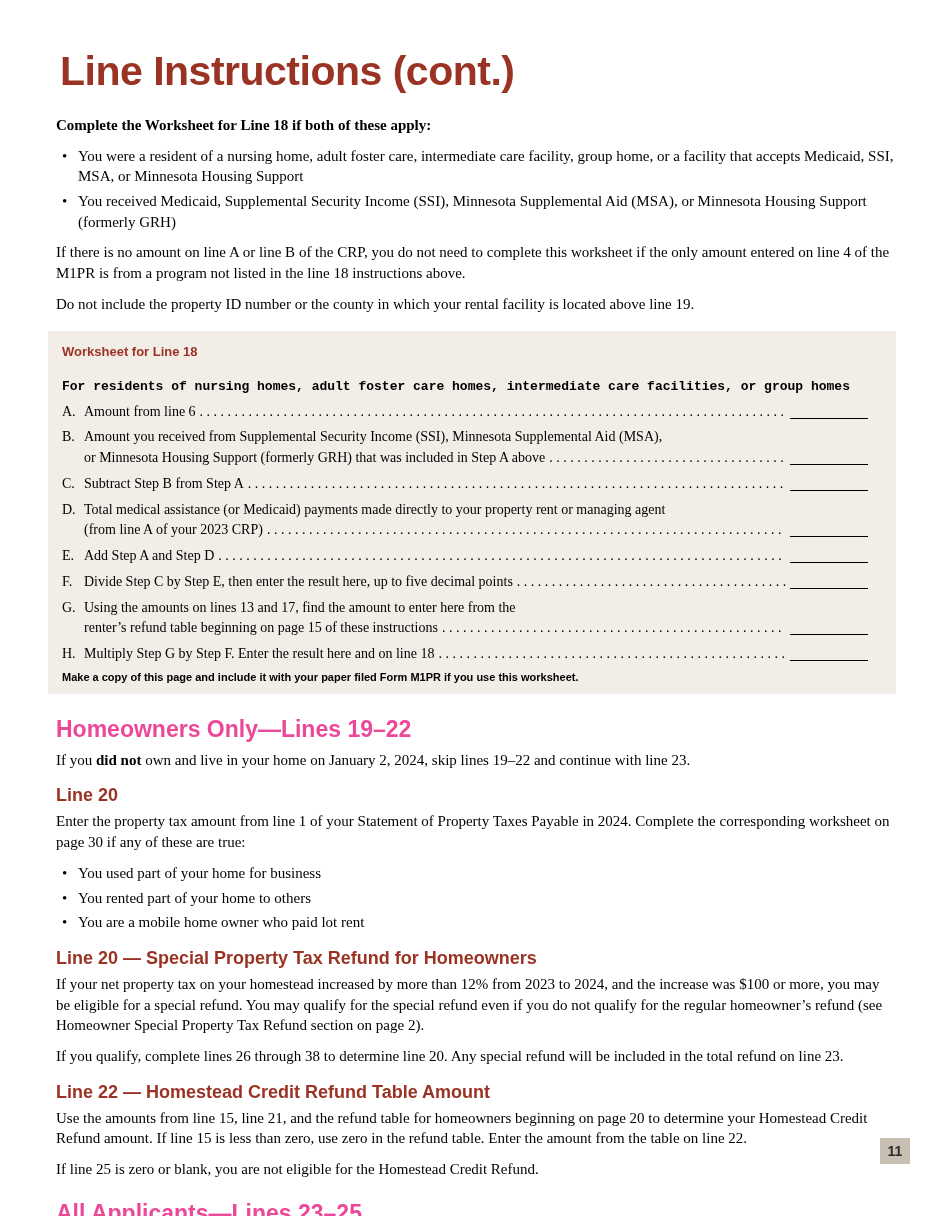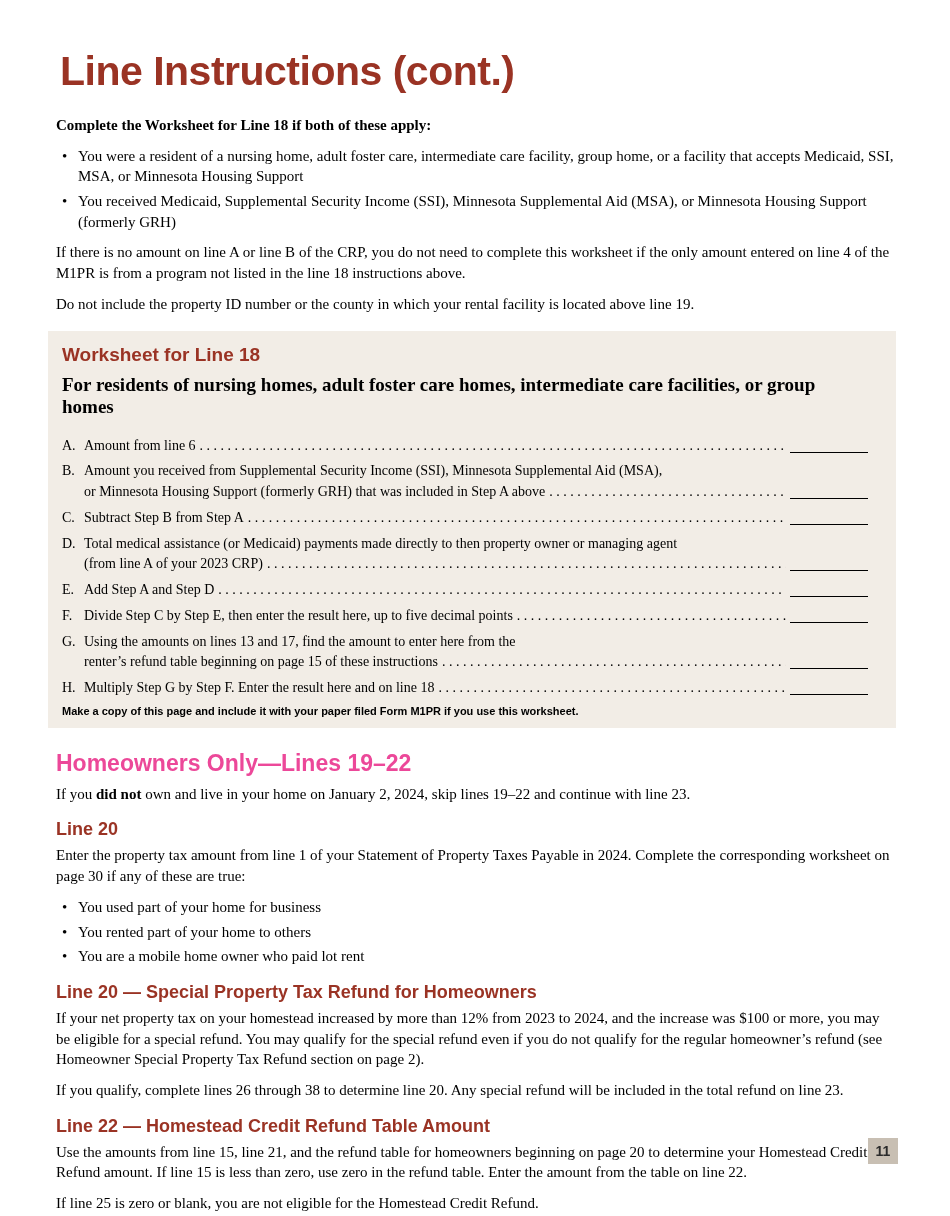--- a/index.html
+++ b/index.html
@@ -25,25 +25,25 @@
   .bullet .b-marker::before { content:"\2022"; }
   .bullet .b-text { flex:1; }
 
   
   .worksheet {
     background:#F2EDE6; margin:16px 0 22px -8px; width:848px;
     padding:13px 28px 11px 14px;
   }
   .ws-title {
     font-family:"Liberation Sans", sans-serif; font-weight:bold;
-    color:#9A3324; font-size:19px; margin-bottom:8px;
+    color:#9A3324; font-size:13px; margin-bottom:20px;
   }
   .ws-subtitle {
-    font-family:Liberation Serif, serif; font-weight:bold;
-    font-size:19px; margin-bottom:19px;
+    font-family:Liberation Mono, monospace; font-weight:bold;
+    font-size:13px; margin-bottom:9px;
   }
   .ws-row { display:flex; font-size:14px; line-height:1.34; margin-bottom:7px; }
   .ws-letter { width:22px; flex-shrink:0; }
   .ws-text { flex:1; min-width:0; }
   .ws-pre { margin-bottom:2px; }
   .ws-line { display:flex; align-items:baseline;text-align:center; }
   .ws-line .label { flex-shrink:0; }
   .leader { flex:1; overflow:hidden; white-space:nowrap; margin:0 4px; }
   .leader::after {
     content:" . . . . . . . . . . . . . . . . . . . . . . . . . . . . . . . . . . . . . . . . . . . . . . . . . . . . . . . . . . . . . . . . . . . . . . . . . . . . . . . . . . . . . . . . . . . . . . . . . . . . . . . . . . . . . . . . . . . . . . . . . . . . . . . . . . . .";
@@ -61,21 +61,21 @@
     font-family:"Liberation Sans", sans-serif; font-weight:bold;
     color:#ec4899; font-size:23px; margin:20px 0 7px 0;
   }
   h3.subsection {
     font-family:"Liberation Sans", sans-serif; font-weight:bold;
     color:#9A3324; font-size:18px; margin:15px 0 5px 0;
   }
   h2.section.tight { margin-bottom:2px; }
 
   .page-num-box {
-    position:absolute; top:1138px; right:52px;
+    position:absolute; top:1138px; right:40px;
     width:30px; height:26px; background:#C8BFB3;
     display:flex; align-items:center; justify-content:center;
     font-family:"Liberation Sans", sans-serif; font-weight:bold;
     font-size:14px; color:#2b2b2b;
   }
 </style>
 </head>
 <body>
 
 <div class="page">
@@ -132,21 +132,21 @@
           <span class="label">Subtract Step B from Step A</span>
           <span class="leader"></span>
           <span class="blank"></span>
         </div>
       </div>
     </div>
 
     <div class="ws-row">
       <span class="ws-letter">D.</span>
       <div class="ws-text">
-        <div class="ws-pre">Total medical assistance (or Medicaid) payments made directly to then property owner or managing agent</div>
+        <div class="ws-pre">Total medical assistance (or Medicaid) payments made directly to your property rent or managing agent</div>
         <div class="ws-line">
           <span class="label">(from line A of your 2023 CRP)</span>
           <span class="leader"></span>
           <span class="blank"></span>
         </div>
       </div>
     </div>
 
     <div class="ws-row">
       <span class="ws-letter">E.</span>

